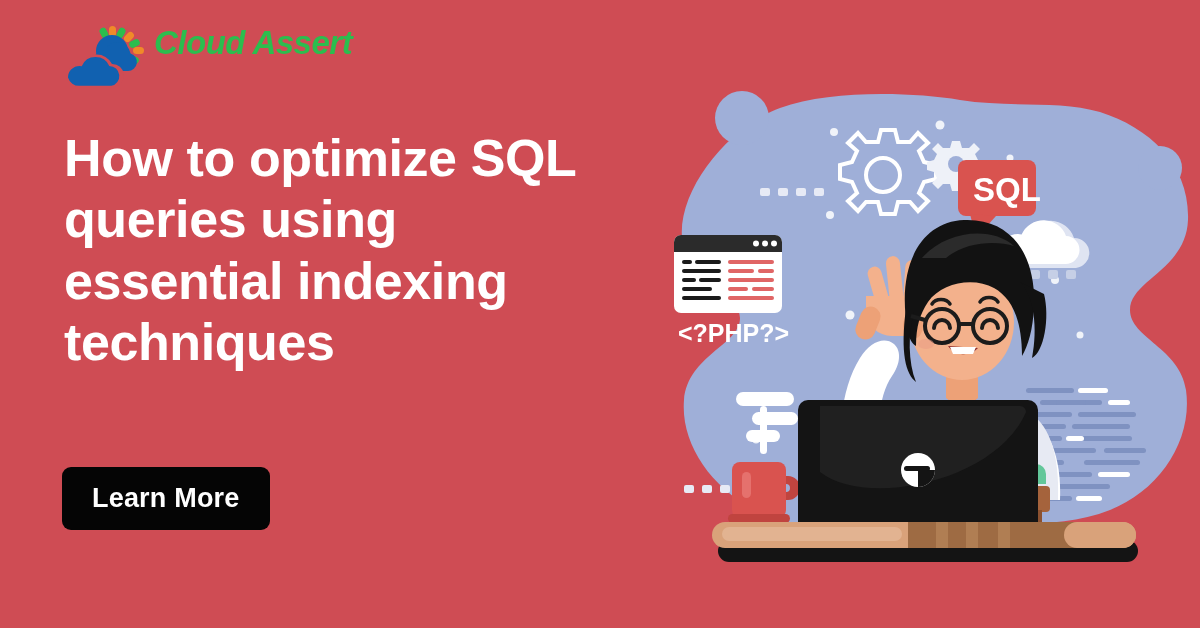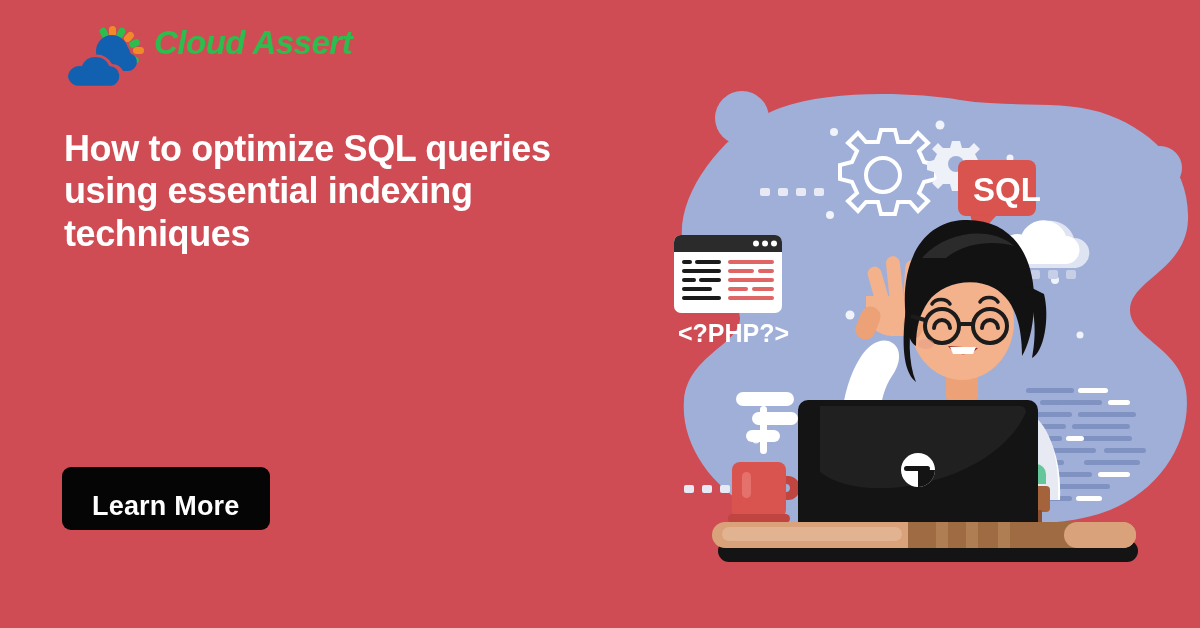--- a/index.html
+++ b/index.html
@@ -39,37 +39,37 @@
     line-height: 1;
   }
 
   
   .headline {
     position: absolute;
     left: 64px;
     top: 128px;
     width: 560px;
     color: #ffffff;
-    font-size: 36px;
+    font-size: 52px;
     font-weight: bold;
     line-height: 1.18;
     letter-spacing: -0.4px;
     margin: 0;
   }
 
   
   .cta {
     position: absolute;
     left: 62px;
     top: 467px;
     background: #050505;
     color: #ffffff;
     border: none;
     border-radius: 9px;
-    padding: 8px 30px;
+    padding: 0 30px;
     height: 63px;
     line-height: 63px;
     font-size: 27px;
     font-weight: bold;
     font-family: "Liberation Sans", sans-serif;
     cursor: pointer;
     letter-spacing: 0.2px;
   }
 
   

